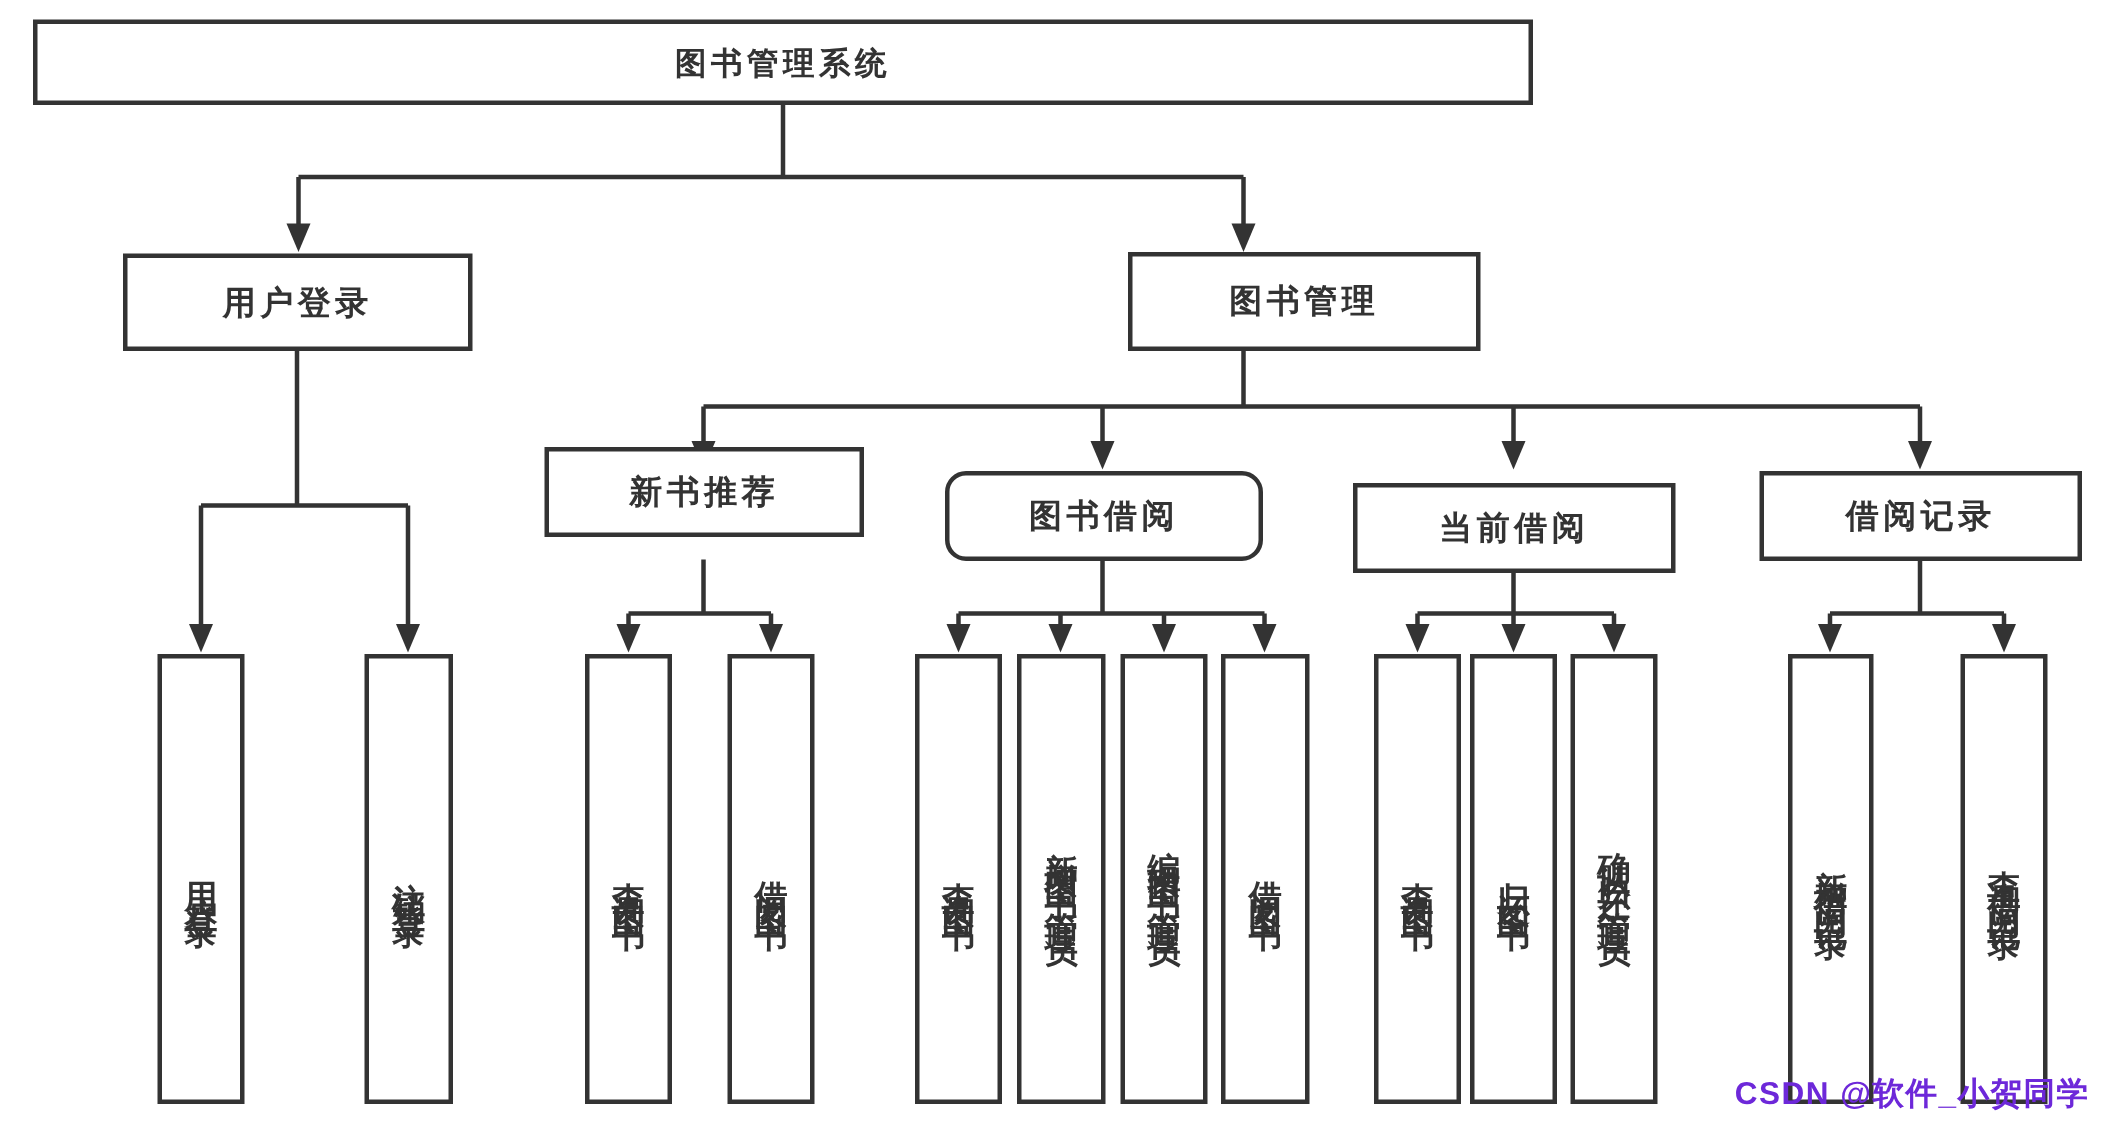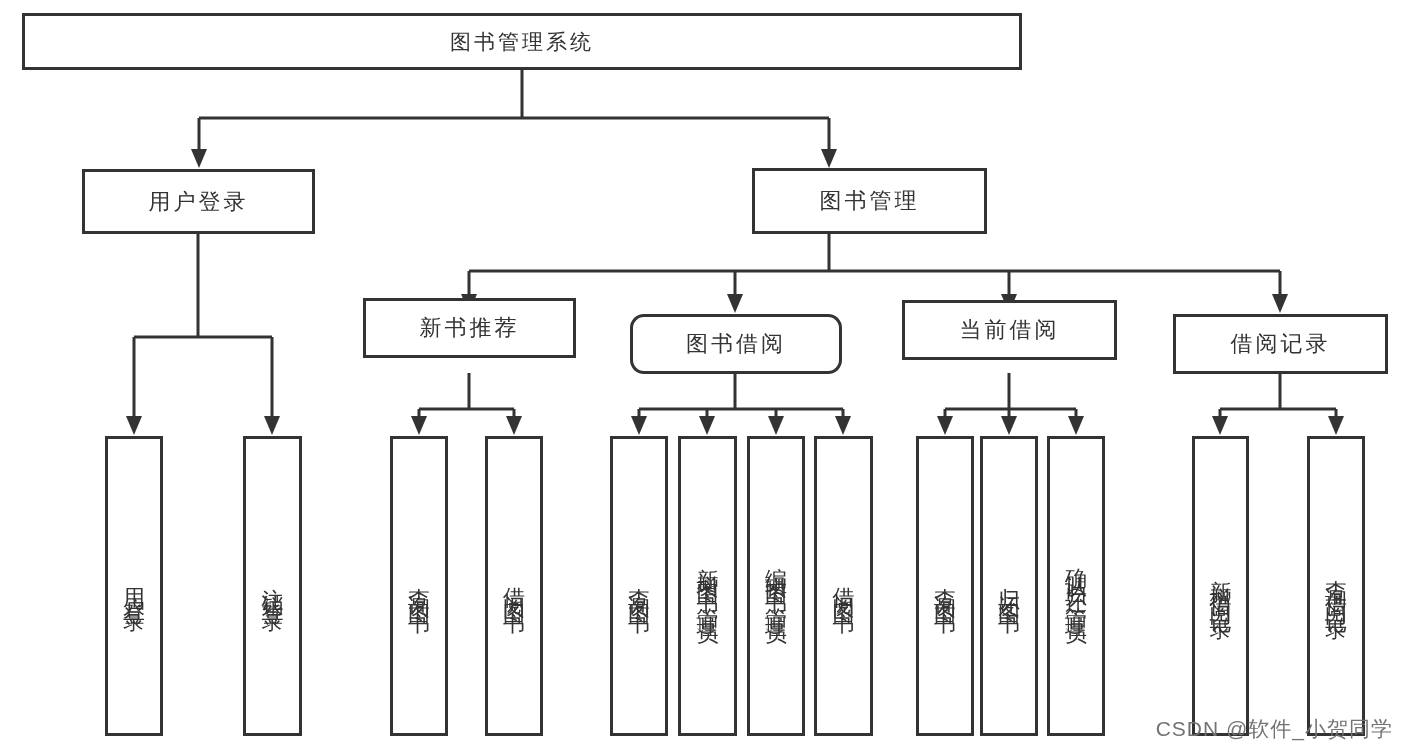--- a/index.html
+++ b/index.html
@@ -4,20 +4,21 @@
 <style>
   html, body { margin: 0; padding: 0; background: #ffffff; }
   .stage {
     position: relative;
     width: 1405px;
     height: 747px;
     background: #ffffff;
     font-family: "Liberation Sans", sans-serif;
     color: #333333;
     overflow: hidden;
+    font-weight: bold;
   }
   .wires {
     position: absolute;
     left: 0; top: 0;
     width: 1405px; height: 747px;
   }
   .node {
     position: absolute;
     box-sizing: border-box;
     border: 3px solid #333333;
@@ -39,21 +40,21 @@
     letter-spacing: 8px;
     line-height: 1;
     white-space: nowrap;
   }
   .watermark {
     position: absolute;
     top: 715px;
     right: 12px;
     font-size: 21px;
     letter-spacing: 1px;
-    color: #737373;
+    color: #6d28d9;
     z-index: 5;
     white-space: nowrap;
   }
 </style>
 </head>
 <body>
 
 <div class="stage">
 
   <svg class="wires" viewBox="0 0 1405 747" xmlns="http://www.w3.org/2000/svg">
@@ -98,21 +99,21 @@
   <div class="node" style="left:712px; top:168px; width:235px; height:66px;margin-left:40px;">
     <span class="hlabel">图书管理</span>
   </div>
 
   <div class="node" style="left:363px; top:298px; width:213px; height:60px;">
     <span class="hlabel">新书推荐</span>
   </div>
   <div class="node" style="left:630px; top:314px; width:212px; height:60px;border-radius:14px;">
     <span class="hlabel">图书借阅</span>
   </div>
-  <div class="node" style="left:902px; top:300px; width:215px; height:60px;">
+  <div class="node" style="left:902px; top:322px; width:215px; height:60px;">
     <span class="hlabel">当前借阅</span>
   </div>
   <div class="node" style="left:1173px; top:314px; width:215px; height:60px;">
     <span class="hlabel">借阅记录</span>
   </div>
 
   <div class="node" style="left:105px; top:436px; width:58px; height:300px;">
     <span class="vtext">用户登录</span>
   </div>
   <div class="node" style="left:243px; top:436px; width:59px; height:300px;">

